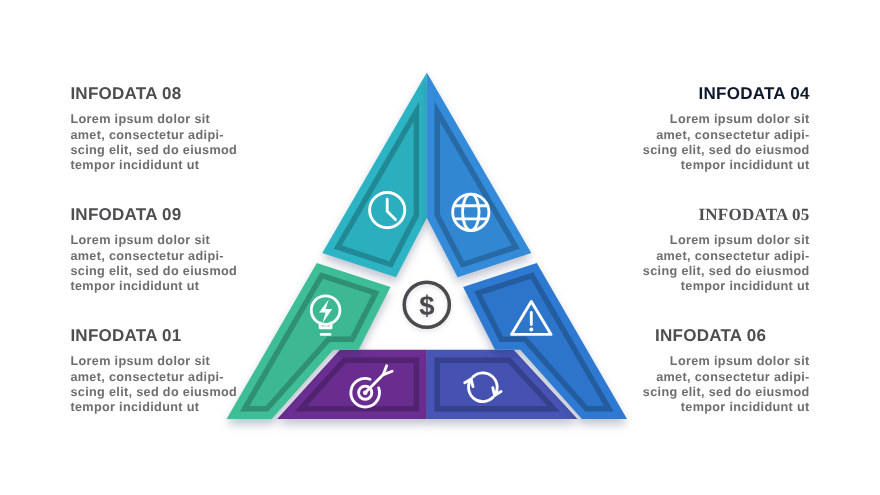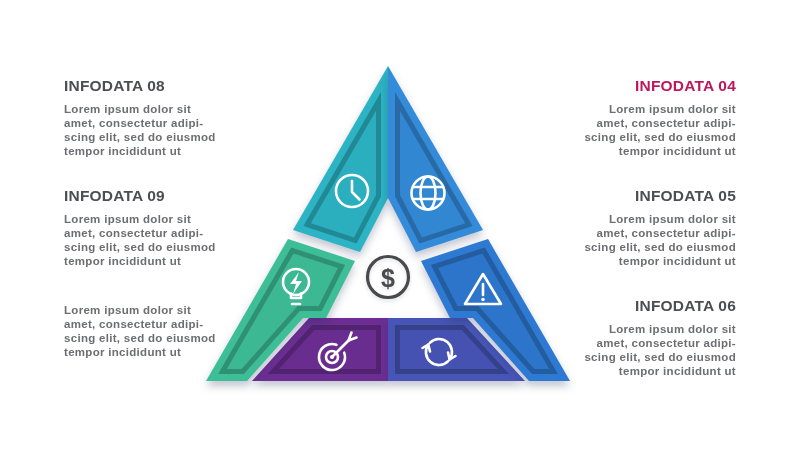--- a/index.html
+++ b/index.html
@@ -107,41 +107,42 @@
 tempor incididunt ut</div>
   </div>
   <div class="block left" style="top:186px">
     <div class="title" style="color: rgb(77, 78, 80);">INFODATA 09</div>
     <div class="body-text" style="color: rgb(109, 110, 113);">Lorem ipsum dolor sit
 amet, consectetur adipi-
 scing elit, sed do eiusmod
 tempor incididunt ut</div>
   </div>
   <div class="block left" style="top:296px">
+    <div class="title" style="color: rgb(77, 78, 80);">INFODATA 01</div>
     <div class="body-text" style="color: rgb(109, 110, 113);">Lorem ipsum dolor sit
 amet, consectetur adipi-
 scing elit, sed do eiusmod
 tempor incididunt ut</div>
   </div>
 
   <div class="block right" style="top:76px">
-    <div class="title" style="color: #be185d;">INFODATA 04</div>
+    <div class="title" style="color: #0f172a;">INFODATA 04</div>
     <div class="body-text" style="color: rgb(109, 110, 113);">Lorem ipsum dolor sit
 amet, consectetur adipi-
 scing elit, sed do eiusmod
 tempor incididunt ut</div>
   </div>
   <div class="block right" style="top:186px">
-    <div class="title" style="color: rgb(77, 78, 80);">INFODATA 05</div>
+    <div class="title" style="color: rgb(77, 78, 80); font-family: Liberation Serif, serif;">INFODATA 05</div>
     <div class="body-text" style="color: rgb(109, 110, 113);">Lorem ipsum dolor sit
 amet, consectetur adipi-
 scing elit, sed do eiusmod
 tempor incididunt ut</div>
   </div>
   <div class="block right" style="top:296px">
-    <div class="title" style="color: rgb(77, 78, 80);">INFODATA 06</div>
+    <div class="title" style="color: rgb(77, 78, 80); text-align: center;">INFODATA 06</div>
     <div class="body-text" style="color: rgb(109, 110, 113);">Lorem ipsum dolor sit
 amet, consectetur adipi-
 scing elit, sed do eiusmod
 tempor incididunt ut</div>
   </div>
 
 </div>
 
 </body></html>

